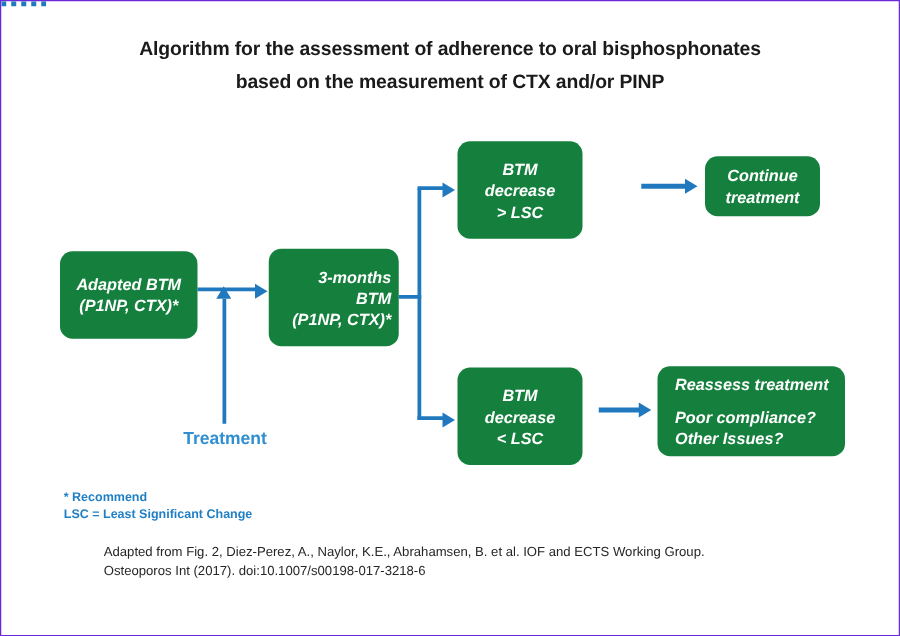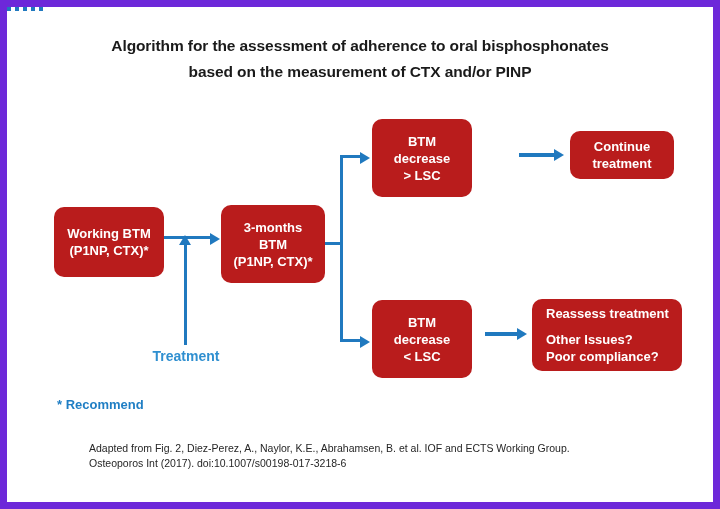--- a/index.html
+++ b/index.html
@@ -6,60 +6,61 @@
   body{
     font-family:"Liberation Sans", sans-serif;
     -webkit-font-smoothing:antialiased;
   }
   #page{
     position:relative;
     width:720px;
     height:509px;
     background:#ffffff;
     box-sizing:border-box;
-    border:7px solid #6d28d9;
+    border:1px solid #6d28d9;
     overflow:hidden;
   }
 
   
   .title{
     position:absolute;
     left:0; right:0; top:26px;
     text-align:center;
     font-size:15.5px;
     font-weight:bold;
     color:#1a1a1a;
     line-height:26px;
     letter-spacing:-0.1px;
   }
 
   
   .box{
     position:absolute;
-    background:#b91c1c;
+    background:#15803d;
     border-radius:10px;
     color:#ffffff;
     font-weight:bold;
     font-size:13px;
     line-height:17px;
     display:flex;
     flex-direction:column;
     justify-content:center;
     align-items:center;
     text-align:center;
     box-sizing:border-box;
     padding:4px 6px;
+    font-style:italic;
   }
   .box .ln{display:block;white-space:nowrap;}
 
   #box-baseline{left:47px;  top:200px; width:110px; height:70px;}
-  #box-3months{ left:214px; top:198px; width:104px; height:78px;}
+  #box-3months{ left:214px; top:198px; width:104px; height:78px;align-items:flex-end;}
   #box-dec-gt{  left:365px; top:112px; width:100px; height:78px;}
   #box-dec-lt{  left:365px; top:293px; width:100px; height:78px;}
-  #box-continue{left:563px; top:124px; width:104px; height:48px;}
+  #box-continue{left:563px; top:124px; width:92px; height:48px;}
   #box-reassess{
     left:525px; top:292px; width:150px; height:72px;
     align-items:flex-start; text-align:left; padding-left:14px;
   }
   #box-reassess .gap{height:9px;}
 
   
   .seg{position:absolute;background:#2079bf;}
   .harrow{position:absolute;height:0;width:0;
     border-top:6px solid transparent;
@@ -106,21 +107,21 @@
     color:#2f8fd0;
     font-size:14px;
     font-weight:bold;
     line-height:19px;
   }
 
   #legend{
     position:absolute;
     left:50px; top:391px;
     color:#1f7ec4;
-    font-size:13px;
+    font-size:10px;
     font-weight:bold;
     line-height:13px;
   }
 
   #citation{
     position:absolute;
     left:50px; top:434px;
     color:#262626;
     font-size:10.5px;
     line-height:15px;
@@ -151,21 +152,21 @@
   <div class="harrow" id="c3-dn-head"></div>
 
   <div id="c4-dots"></div>
   <div class="seg" id="c4-line"></div>
   <div class="harrow" id="c4-head"></div>
 
   <div class="seg" id="c5-line"></div>
   <div class="harrow" id="c5-head"></div>
 
   <div class="box" id="box-baseline">
-    <span class="ln">Working BTM</span>
+    <span class="ln">Adapted BTM</span>
     <span class="ln">(P1NP, CTX)*</span>
   </div>
 
   <div class="box" id="box-3months">
     <span class="ln">3-months</span>
     <span class="ln">BTM</span>
     <span class="ln">(P1NP, CTX)*</span>
   </div>
 
   <div class="box" id="box-dec-gt">
@@ -181,30 +182,31 @@
   </div>
 
   <div class="box" id="box-continue">
     <span class="ln">Continue</span>
     <span class="ln">treatment</span>
   </div>
 
   <div class="box" id="box-reassess">
     <span class="ln">Reassess treatment</span>
     <span class="gap"></span>
+    <span class="ln">Poor compliance?</span>
     <span class="ln">Other Issues?</span>
-    <span class="ln">Poor compliance?</span>
   </div>
 
   <div id="label-treatment">
     <div>Treatment</div>
   </div>
 
   <div id="legend">
     <div>* Recommend</div>
+    <div>LSC = Least Significant Change</div>
   </div>
 
   <div id="citation">
     <div>Adapted from Fig. 2, Diez-Perez, A., Naylor, K.E., Abrahamsen, B. et al. IOF and ECTS Working Group.</div>
     <div>Osteoporos Int (2017). doi:10.1007/s00198-017-3218-6</div>
   </div>
 
 </div>
 
 </body></html>

